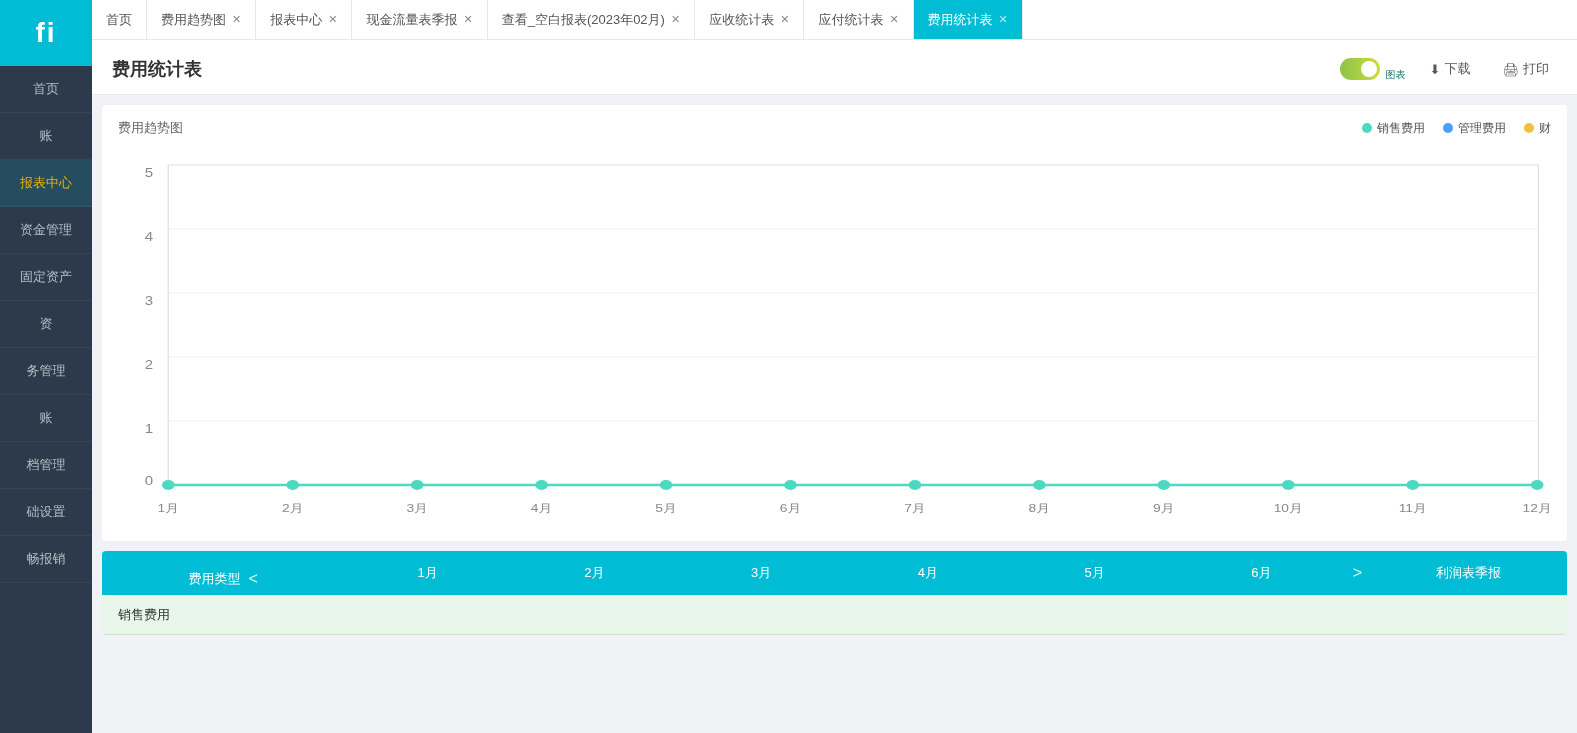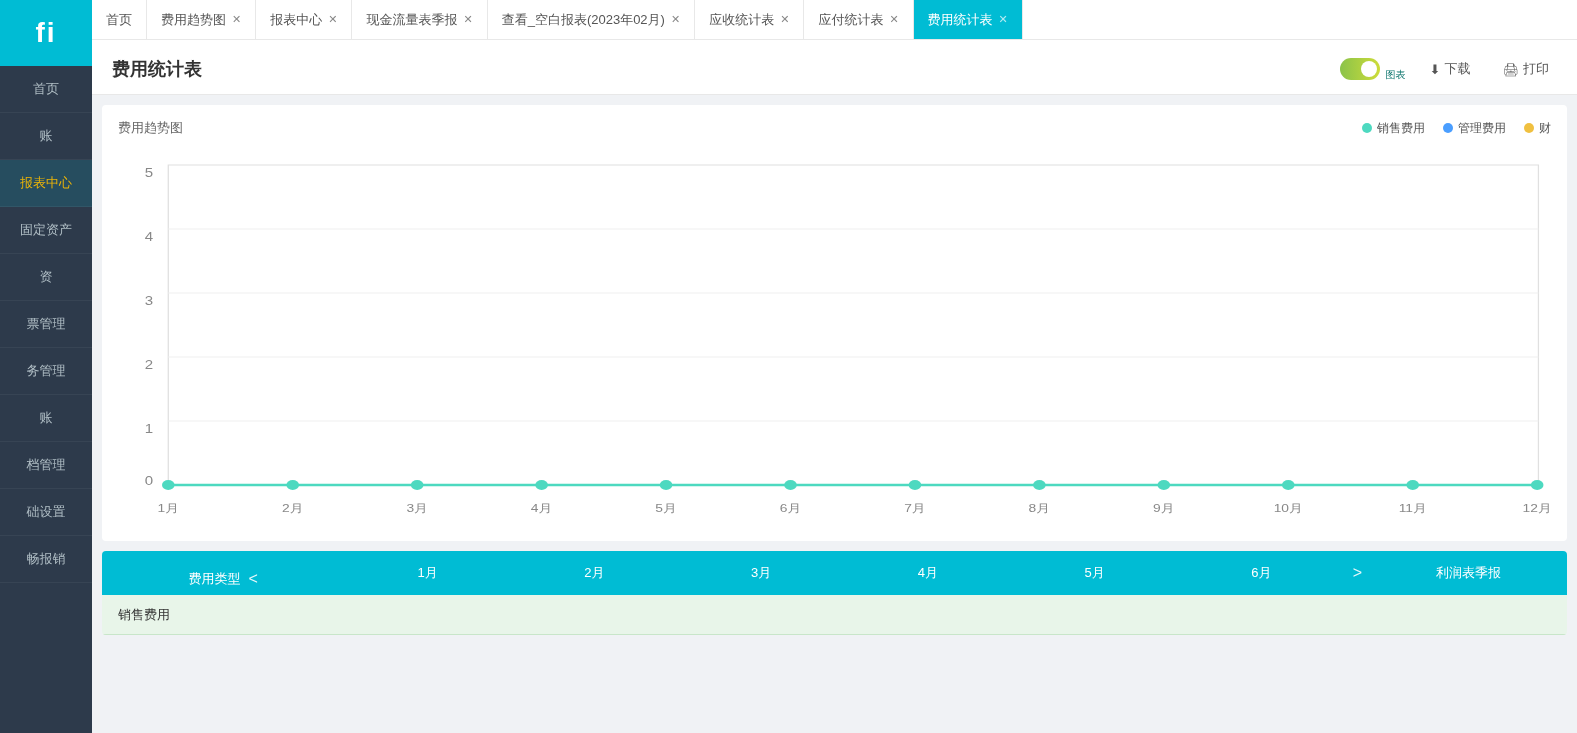--- a/index.html
+++ b/index.html
@@ -243,23 +243,23 @@
     }
   </style>
 </head>
 <body>
 
 <div class="sidebar">
   <div class="sidebar-logo">fi</div>
   <div class="sidebar-item">首页</div>
   <div class="sidebar-item">账</div>
   <div class="sidebar-item active">报表中心</div>
+  <div class="sidebar-item">资金管理</div>
   <div class="sidebar-item">固定资产</div>
   <div class="sidebar-item">资</div>
-  <div class="sidebar-item">票管理</div>
   <div class="sidebar-item">务管理</div>
   <div class="sidebar-item">账</div>
   <div class="sidebar-item">档管理</div>
   <div class="sidebar-item">础设置</div>
   <div class="sidebar-item">畅报销</div>
 </div>
 
 <div class="main">
 
   <div class="tab-bar">

